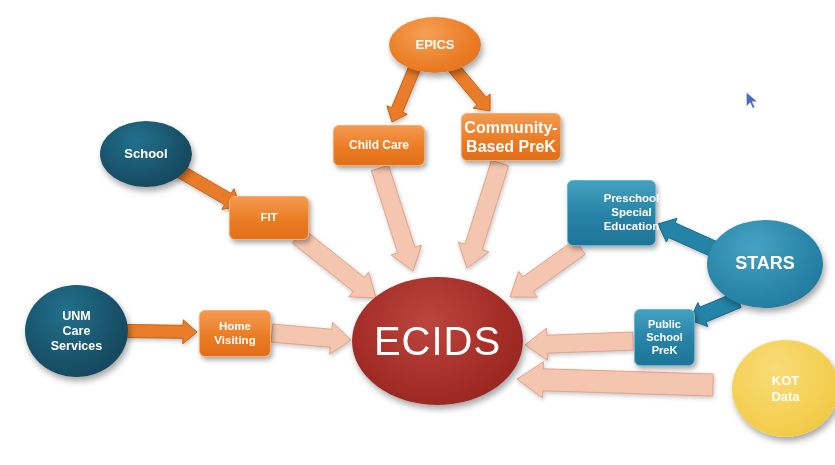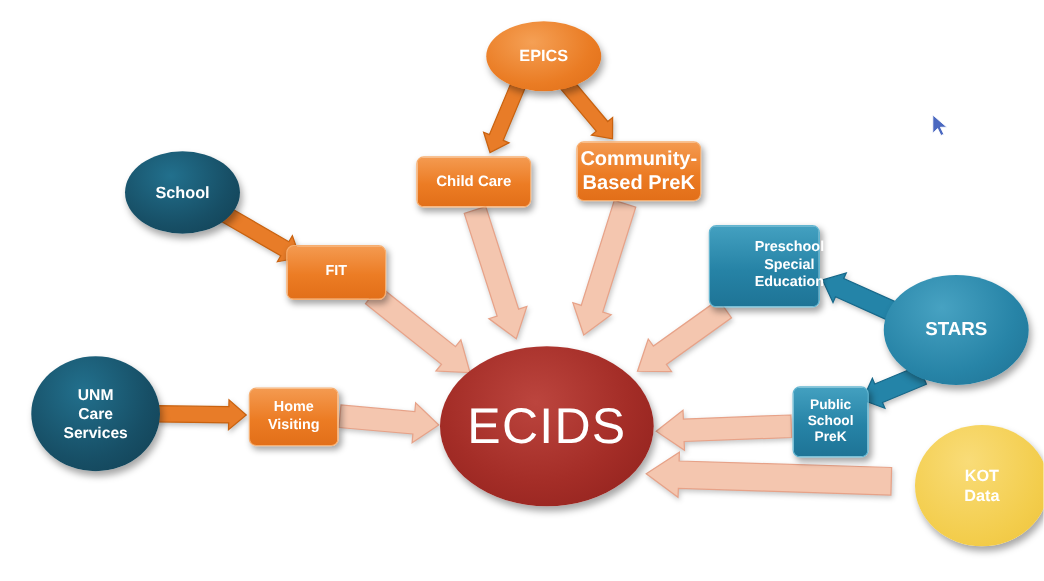--- a/index.html
+++ b/index.html
@@ -20,21 +20,21 @@
   .yellow-ellipse { background: radial-gradient(ellipse at 40% 30%, #f9dc78 0%, #f3cd4c 65%, #eec23a 100%); }
   .red-ellipse { background: radial-gradient(ellipse at 45% 35%, #bc453e 0%, #a42d27 55%, #8d1f1b 100%); }
 
   .orange-box { background: linear-gradient(180deg, #f49a50 0%, #ec7c24 55%, #e26f19 100%); border:1px solid #f6ae70; }
   .teal-box   { background: linear-gradient(180deg, #43a0c0 0%, #2683a6 55%, #1e7496 100%); border:1px solid #63b5d0; }
 
   
   .n-epics       { left:389px; top:17px;  width:92px;  height:56px; font-size:13px; }
   .n-fitkids     { left:100px; top:121px; width:92px;  height:66px; font-size:13px; }
   .n-unm         { left:25px;  top:285px; width:103px; height:92px; font-size:12.5px; }
-  .n-stars       { left:707px; top:220px; width:116px; height:88px; font-size:15px; }
+  .n-stars       { left:707px; top:220px; width:116px; height:88px; font-size:18px; }
   .n-kot         { left:732px; top:340px; width:107px; height:97px; font-size:13px; }
   .n-ecids       { left:352px; top:277px; width:171px; height:128px; font-size:40px; font-weight:400; letter-spacing:1px; }
 
   .n-childcare   { left:333px; top:125px; width:92px;  height:41px; font-size:12px; }
   .n-community   { left:461px; top:113px; width:100px; height:48px; font-size:16px; }
   .n-fit         { left:229px; top:196px; width:80px;  height:44px; font-size:11.5px; }
   .n-homevisit   { left:199px; top:310px; width:72px;  height:47px; font-size:11.5px; }
   .n-preschool   { left:567px; top:180px; width:89px;  height:66px; font-size:11.5px;padding-left:40px; }
   .n-publicprek  { left:634px; top:309px; width:61px;  height:57px; font-size:11px; }
 

